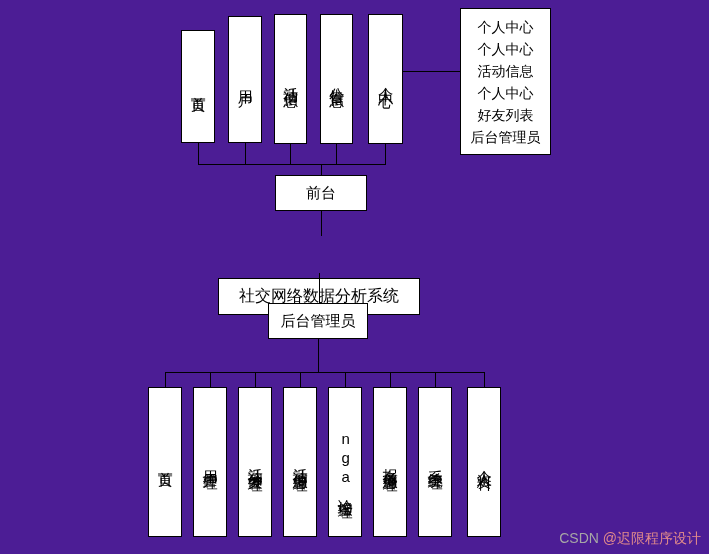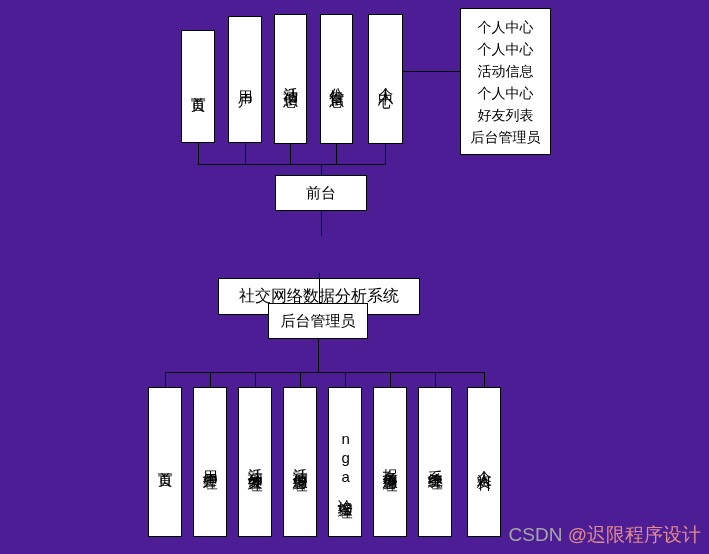--- a/index.html
+++ b/index.html
@@ -41,21 +41,21 @@
     justify-content: center;
     font-size: 14px;
     color: #000;
   }
   .menu-box div { line-height: 22px; white-space: nowrap; }
   .line { position: absolute; background: #000; }
   .watermark {
     position: absolute;
     right: 8px;
     bottom: 6px;
-    font-size: 19px;
+    font-size: 14px;
     white-space: nowrap;
   }
   .wm-site { color: #a6a6a6; }
   .wm-handle { color: #e28b8b; }
 </style>
 </head>
 <body>
 
 <div class="canvas">
 

